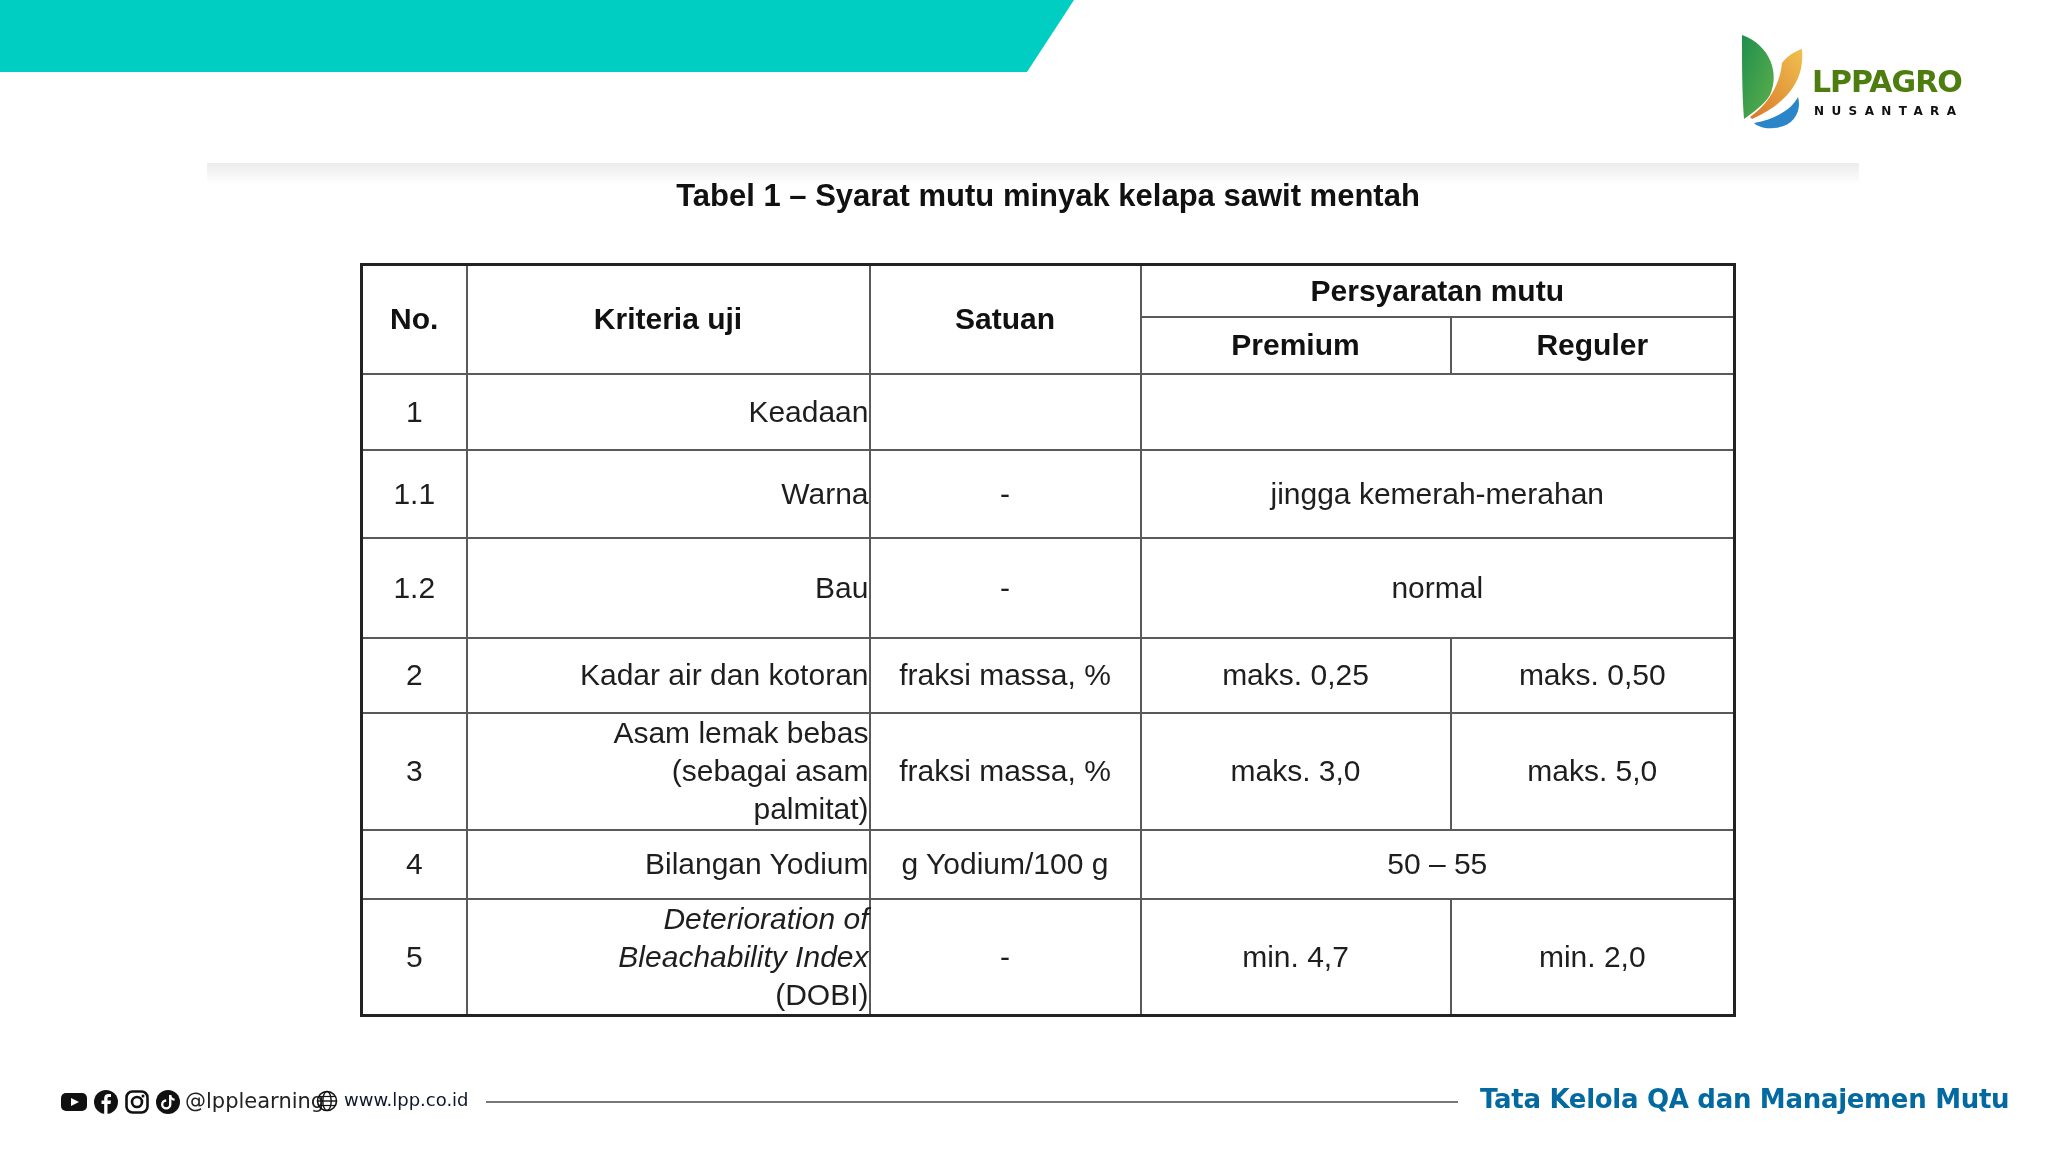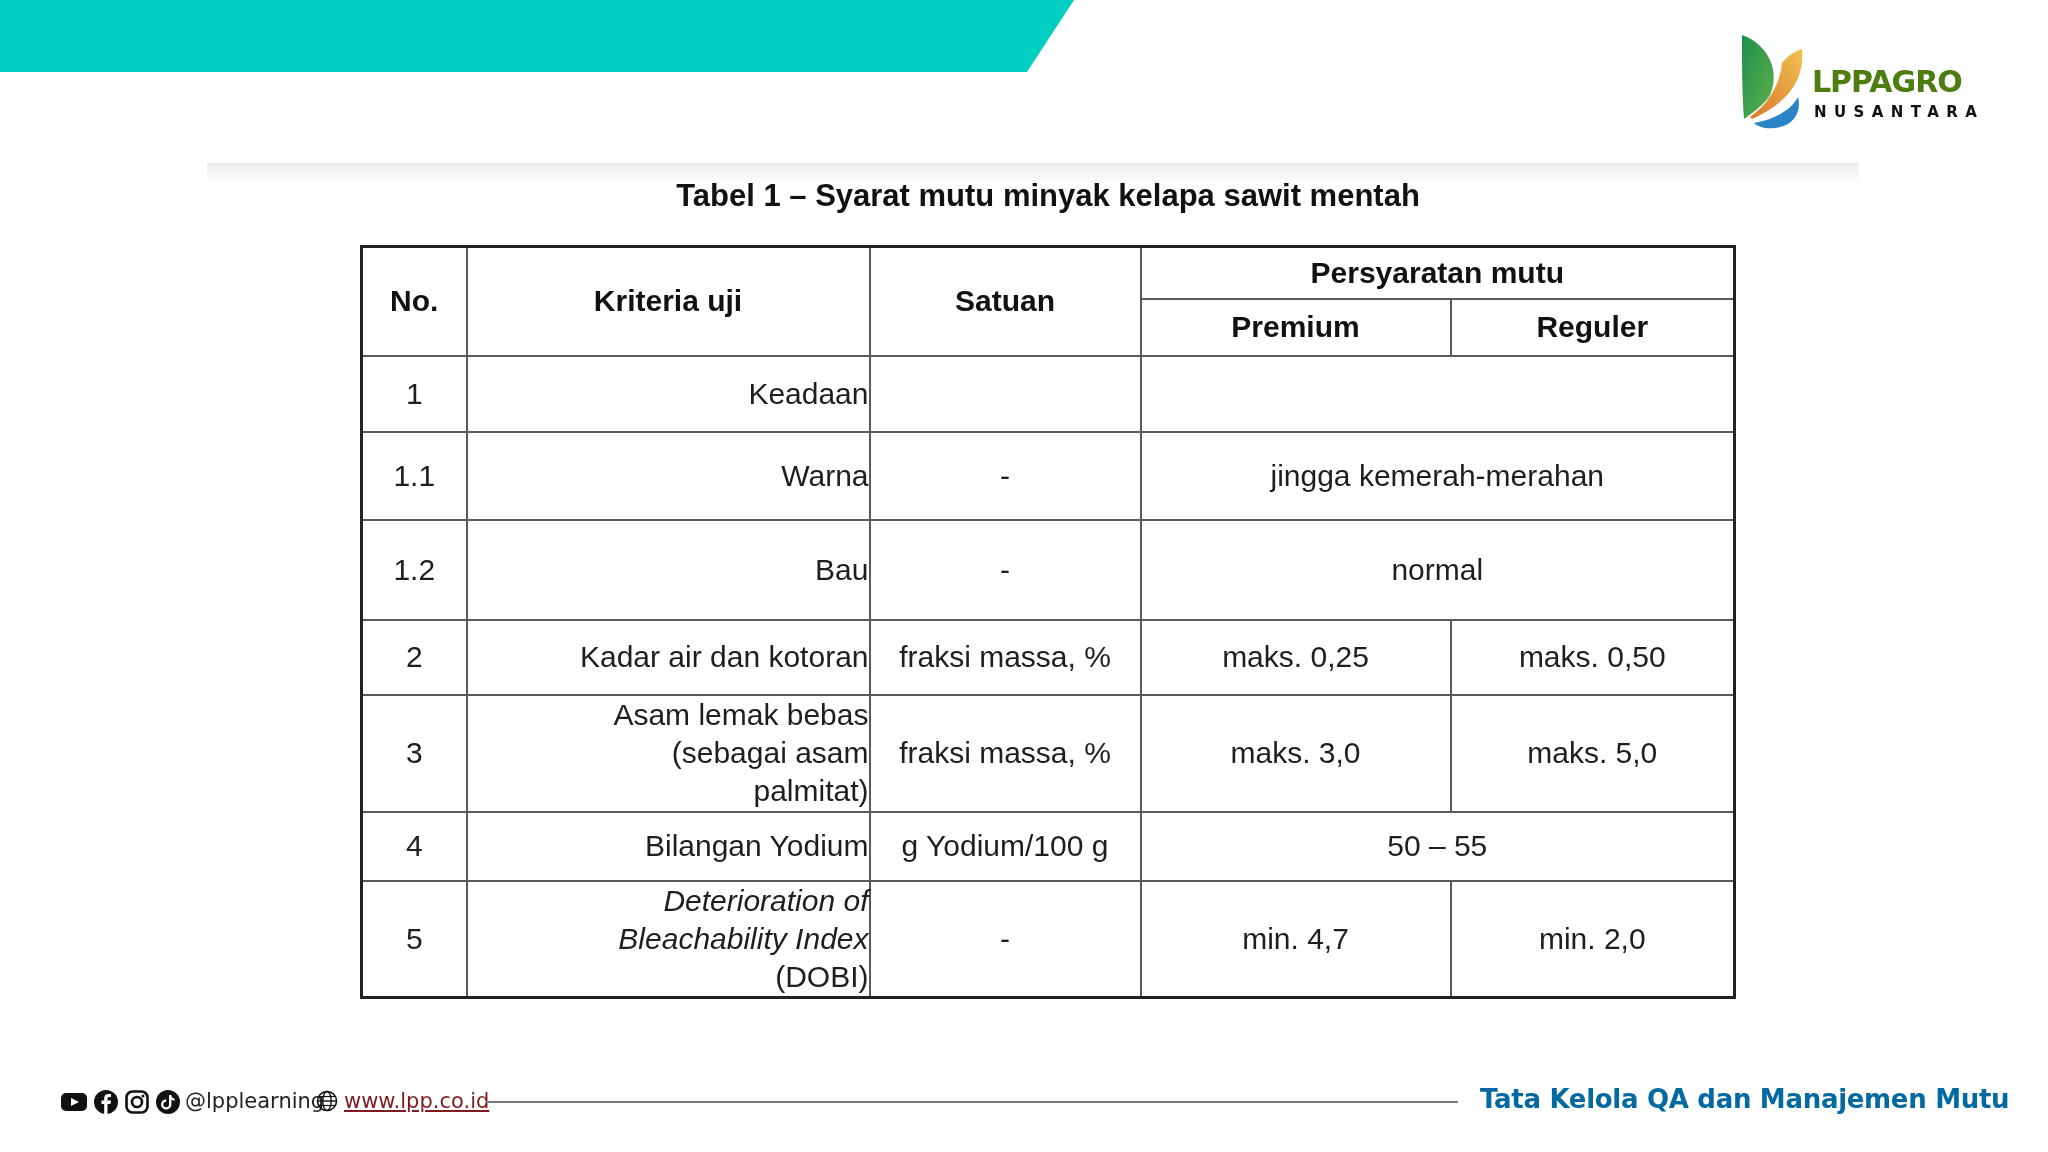--- a/index.html
+++ b/index.html
@@ -13,48 +13,48 @@
     clip-path: polygon(0 0, 1074px 0, 1027px 72px, 0 72px);
   }
   .logo { position:absolute; left:1740px; top:33px; width:240px; height:96px; }
   .logo-mark { position:absolute; left:0; top:0; width:64px; height:96px; }
   .logo-word {
     position:absolute; left:72px; top:34px; font-family:"DejaVu Sans", sans-serif;
     font-weight:bold; font-size:30px; letter-spacing:-1px; color:#4d7c0f; line-height:1;
   }
   .logo-sub {
     position:absolute; left:74px; top:72px; font-family:"DejaVu Sans", sans-serif;
-    font-weight:bold; font-size:15px; letter-spacing:7.4px; color:#111; line-height:1;
+    font-weight:bold; font-size:12px; letter-spacing:7.4px; color:#111; line-height:1;
   }
   .doc-band {
     position:absolute; left:207px; top:163px; width:1652px; height:22px;
     background:linear-gradient(#ececec, #ffffff);
   }
   .doc-title {
     position:absolute; left:0; width:2096px; top:178px; text-align:center;
     font-weight:bold; font-size:31px; color:#111; letter-spacing:0px;
   }
   table.spec {
-    position:absolute; left:360px; top:245px; width:1373px;
+    position:absolute; left:360px; top:263px; width:1373px;
     border-collapse:collapse; table-layout:fixed;
     border:3px solid #222;
   }
   table.spec td, table.spec th {
     border:2px solid #5a5a5a; font-size:30px; color:#1e1e1e; padding:0;
     vertical-align:middle;
   }
   table.spec th { font-weight:bold; text-align:center; color:#111; }
   .c { text-align:center; }
   .l { text-align:right; padding-left:16px !important; line-height:38px; }
   .it { font-style:italic; }
   .footer-icons { position:absolute; left:61px; top:1090px; height:24px; display:flex; gap:7px; align-items:center; }
   .ficon { width:26px; height:24px; display:inline-block; }
   .footer-handle { position:absolute; left:185px; top:1089px; font-size:21px; color:#222; font-family:"DejaVu Sans", sans-serif; }
   .globe { position:absolute; left:316px; top:1090px; width:22px; height:22px; }
-  .footer-url { position:absolute; left:344px; top:1089px; font-size:21px; color:#7f1d1d; font-family:"DejaVu Sans", sans-serif;text-decoration:underline; }
+  .footer-url { position:absolute; left:344px; top:1089px; font-size:18px; color:#0f172a; font-family:"DejaVu Sans", sans-serif; }
   .footer-line { position:absolute; left:486px; top:1101px; width:972px; height:2px; background:#777; }
   .footer-title {
     position:absolute; left:1480px; top:1084px; font-family:"DejaVu Sans", sans-serif;
     font-weight:bold; font-size:26px; color:#0369a1; white-space:nowrap; letter-spacing:-0.3px;
   }
 </style>
 </head>
 <body>
 
 <div class="teal-band"></div>

